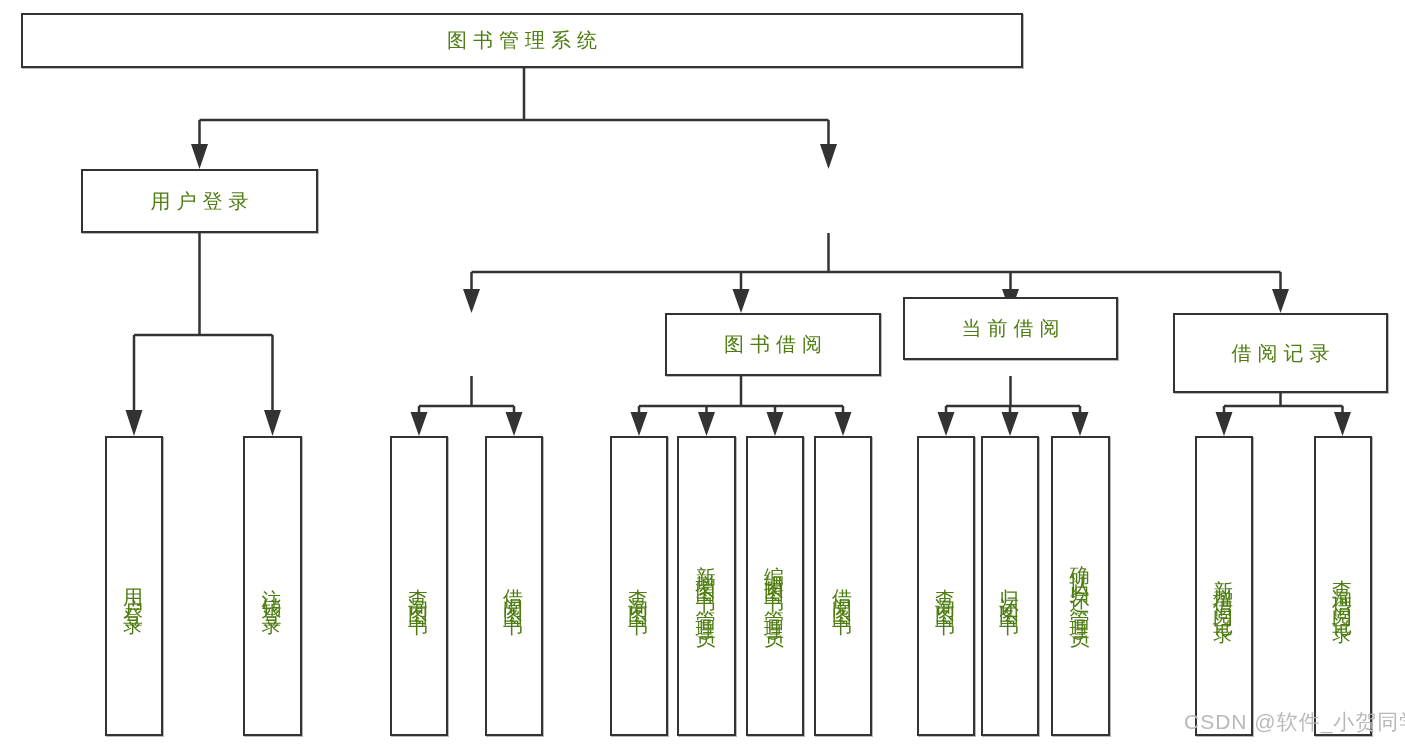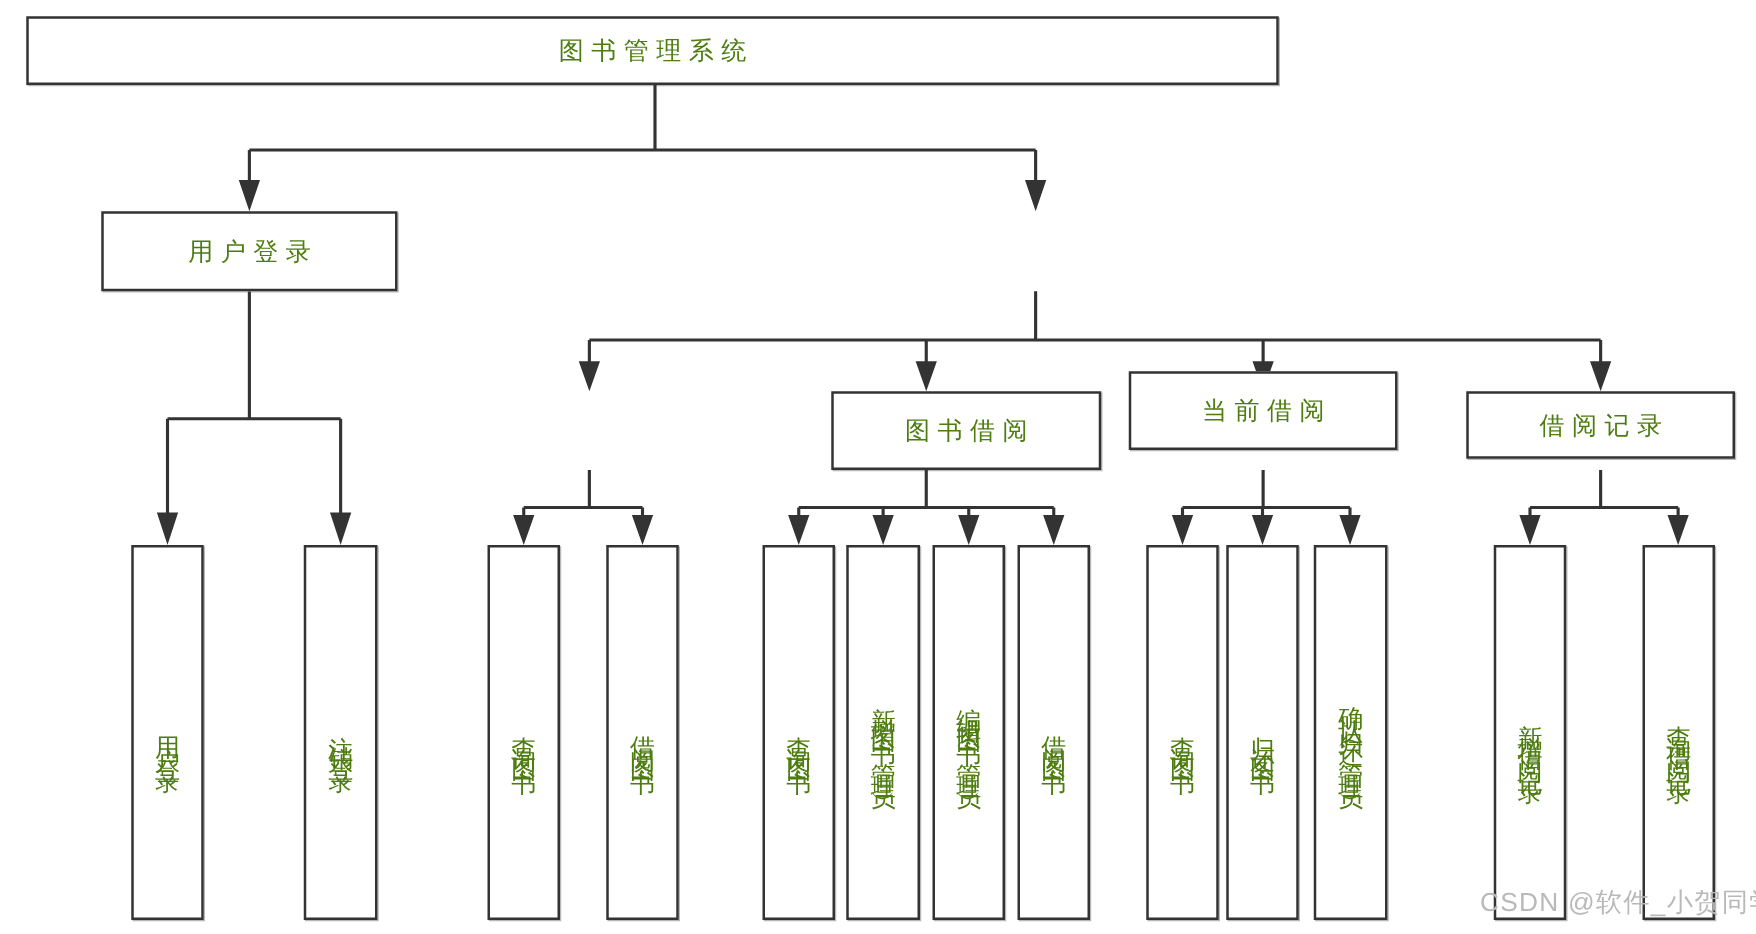--- a/index.html
+++ b/index.html
@@ -111,21 +111,21 @@
   <div class="node h-node" style="left:81px; top:169px; width:237px; height:64px;">
     <span>用户登录</span>
   </div>
 
   <div class="node h-node" style="left:633px; top:313px; width:216px; height:63px;margin-left:32px;">
     <span>图书借阅</span>
   </div>
   <div class="node h-node" style="left:903px; top:297px; width:215px; height:63px;">
     <span>当前借阅</span>
   </div>
-  <div class="node h-node" style="left:1173px; top:313px; width:215px; height:54px;">
+  <div class="node h-node" style="left:1173px; top:313px; width:215px; height:80px;">
     <span>借阅记录</span>
   </div>
 
   <div class="node v-node" style="left:105px; top:436px; width:58px; height:300px;">
     <span>用户登录</span>
   </div>
   <div class="node v-node" style="left:243px; top:436px; width:59px; height:300px;">
     <span>注销登录</span>
   </div>
 

